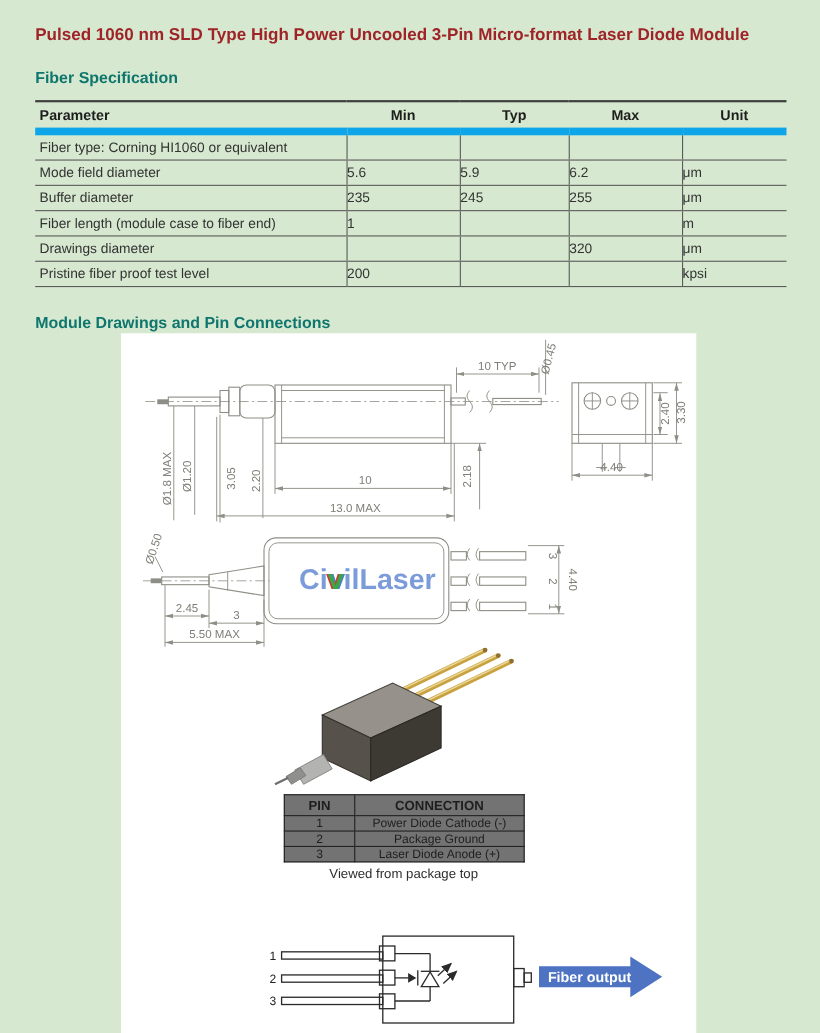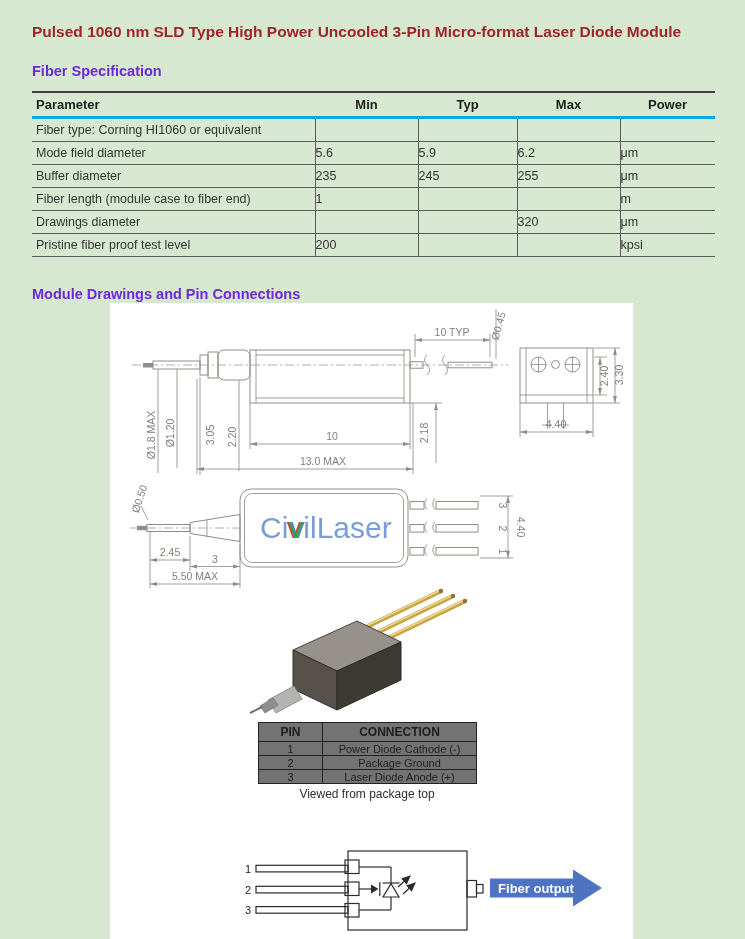--- a/index.html
+++ b/index.html
@@ -6,33 +6,33 @@
   body{
     width:745px;height:939px;position:relative;overflow:hidden;
     background:#d6e8cf;
     font-family:"Liberation Sans",sans-serif;
   }
   .page-title{
     position:absolute;left:32px;top:23px;width:690px;
     font-size:15.5px;font-weight:bold;color:#9f2428;
   }
   .section-heading{
-    position:absolute;font-size:14.5px;font-weight:bold;color:#6d28d9;
+    position:absolute;font-size:14.5px;font-weight:bold;color:#0f766e;
   }
   #h-fiber{left:32px;top:63px;}
   #h-module{left:32px;top:286px;}
 
   table.spec{
     position:absolute;left:32px;top:91px;width:683px;
     border-collapse:collapse;table-layout:fixed;
     border-top:2px solid #3f3f3f;color:#333;
   }
   table.spec th{
     font-size:13px;font-weight:bold;color:#1d1d1d;height:23px;
-    border-bottom:3px solid #0ea5e9;text-align:center;padding:0;
+    border-bottom:7px solid #0ea5e9;text-align:center;padding:0;
   }
   table.spec th.param{text-align:left;padding-left:4px;}
   table.spec td{
     font-size:12.5px;height:22px;border-bottom:1px solid #5a5a5a;
     padding:0;
   }
   table.spec td.param{text-align:left;padding-left:4px;}
   table.spec td.v{border-left:1px solid #5a5a5a;}
 
   .panel{
@@ -42,22 +42,22 @@
   svg.draw{position:absolute;left:0;top:0;font-family:"Liberation Sans",sans-serif;}
   .ln{stroke:#8e8e86;fill:none;stroke-width:1;}
   .lnt{stroke:#8e8e86;fill:none;stroke-width:.85;}
   .cl{stroke:#9a9a92;stroke-width:.8;fill:none;stroke-dasharray:9 3 2 3;}
   .dim{font-size:10.5px;fill:#7f7f77;}
   .sl{font-size:11px;fill:#222;}
   .al{font-size:13px;font-weight:bold;fill:#ffffff;}
   .sc{stroke:#2b2b2b;stroke-width:1.2;fill:none;}
 
   .logo{
-    position:absolute;left:150px;top:208px;width:148px;
-    font-size:30px;font-weight:normal;color:#7c9cd9;white-space:nowrap;
+    position:absolute;left:150px;top:208px;width:148px;text-align:center;
+    font-size:26px;font-weight:bold;color:#7c9cd9;white-space:nowrap;
   }
   .logo .acc{color:#3aa64a;text-shadow:-1.5px 0 #cf3b33,1.5px 0 #4a7fd4;}
 
   table.pin-table{
     position:absolute;left:148px;top:419px;width:218px;
     border-collapse:collapse;background:#737373;color:#1e1e1e;table-layout:fixed;
   }
   table.pin-table th{border:1.4px solid #222;font-size:12px;height:18px;padding:0;}
   table.pin-table td{border:1px solid #222;font-size:11px;height:13px;text-align:center;padding:0;}
 
@@ -79,21 +79,21 @@
       <col style="width:99px">
       <col style="width:103px">
       <col style="width:95px">
     </colgroup>
   <tbody>
       <tr>
     <th class="param">Parameter</th>
     <th>Min</th>
     <th>Typ</th>
     <th>Max</th>
-    <th>Power</th>
+    <th>Unit</th>
   </tr>
   <tr>
     <td class="param">Fiber type: Corning HI1060 or equivalent</td>
     <td class="v"></td>
     <td class="v"></td>
     <td class="v"></td>
     <td class="v"></td>
   </tr>
   <tr>
     <td class="param">Mode field diameter</td>

